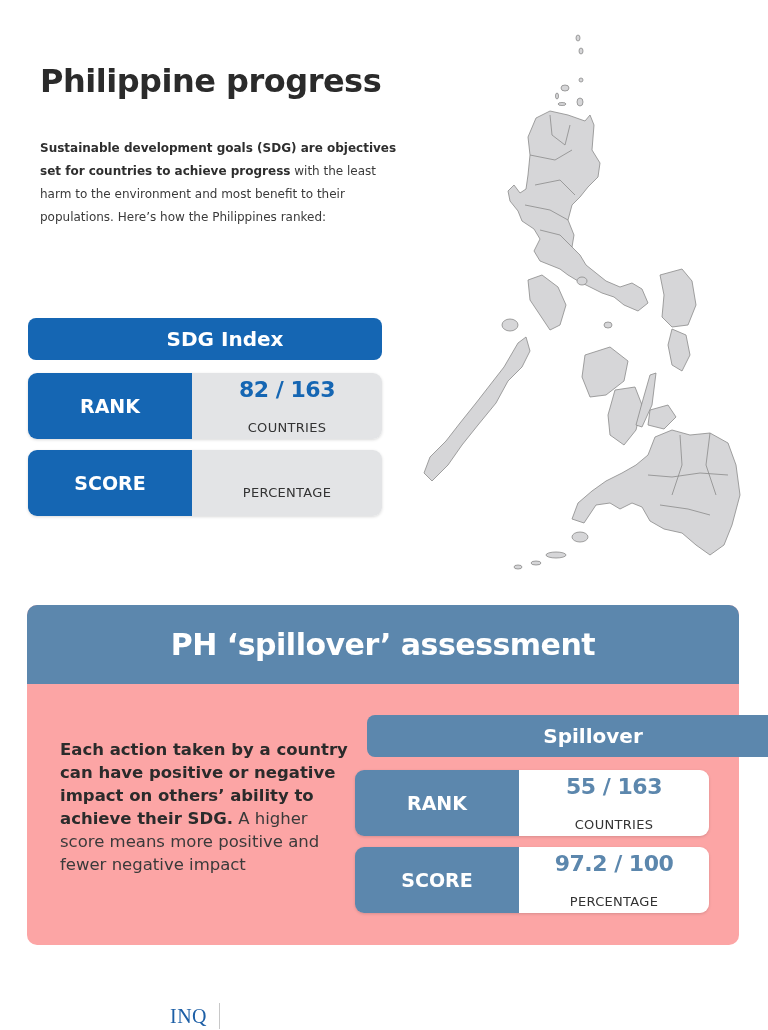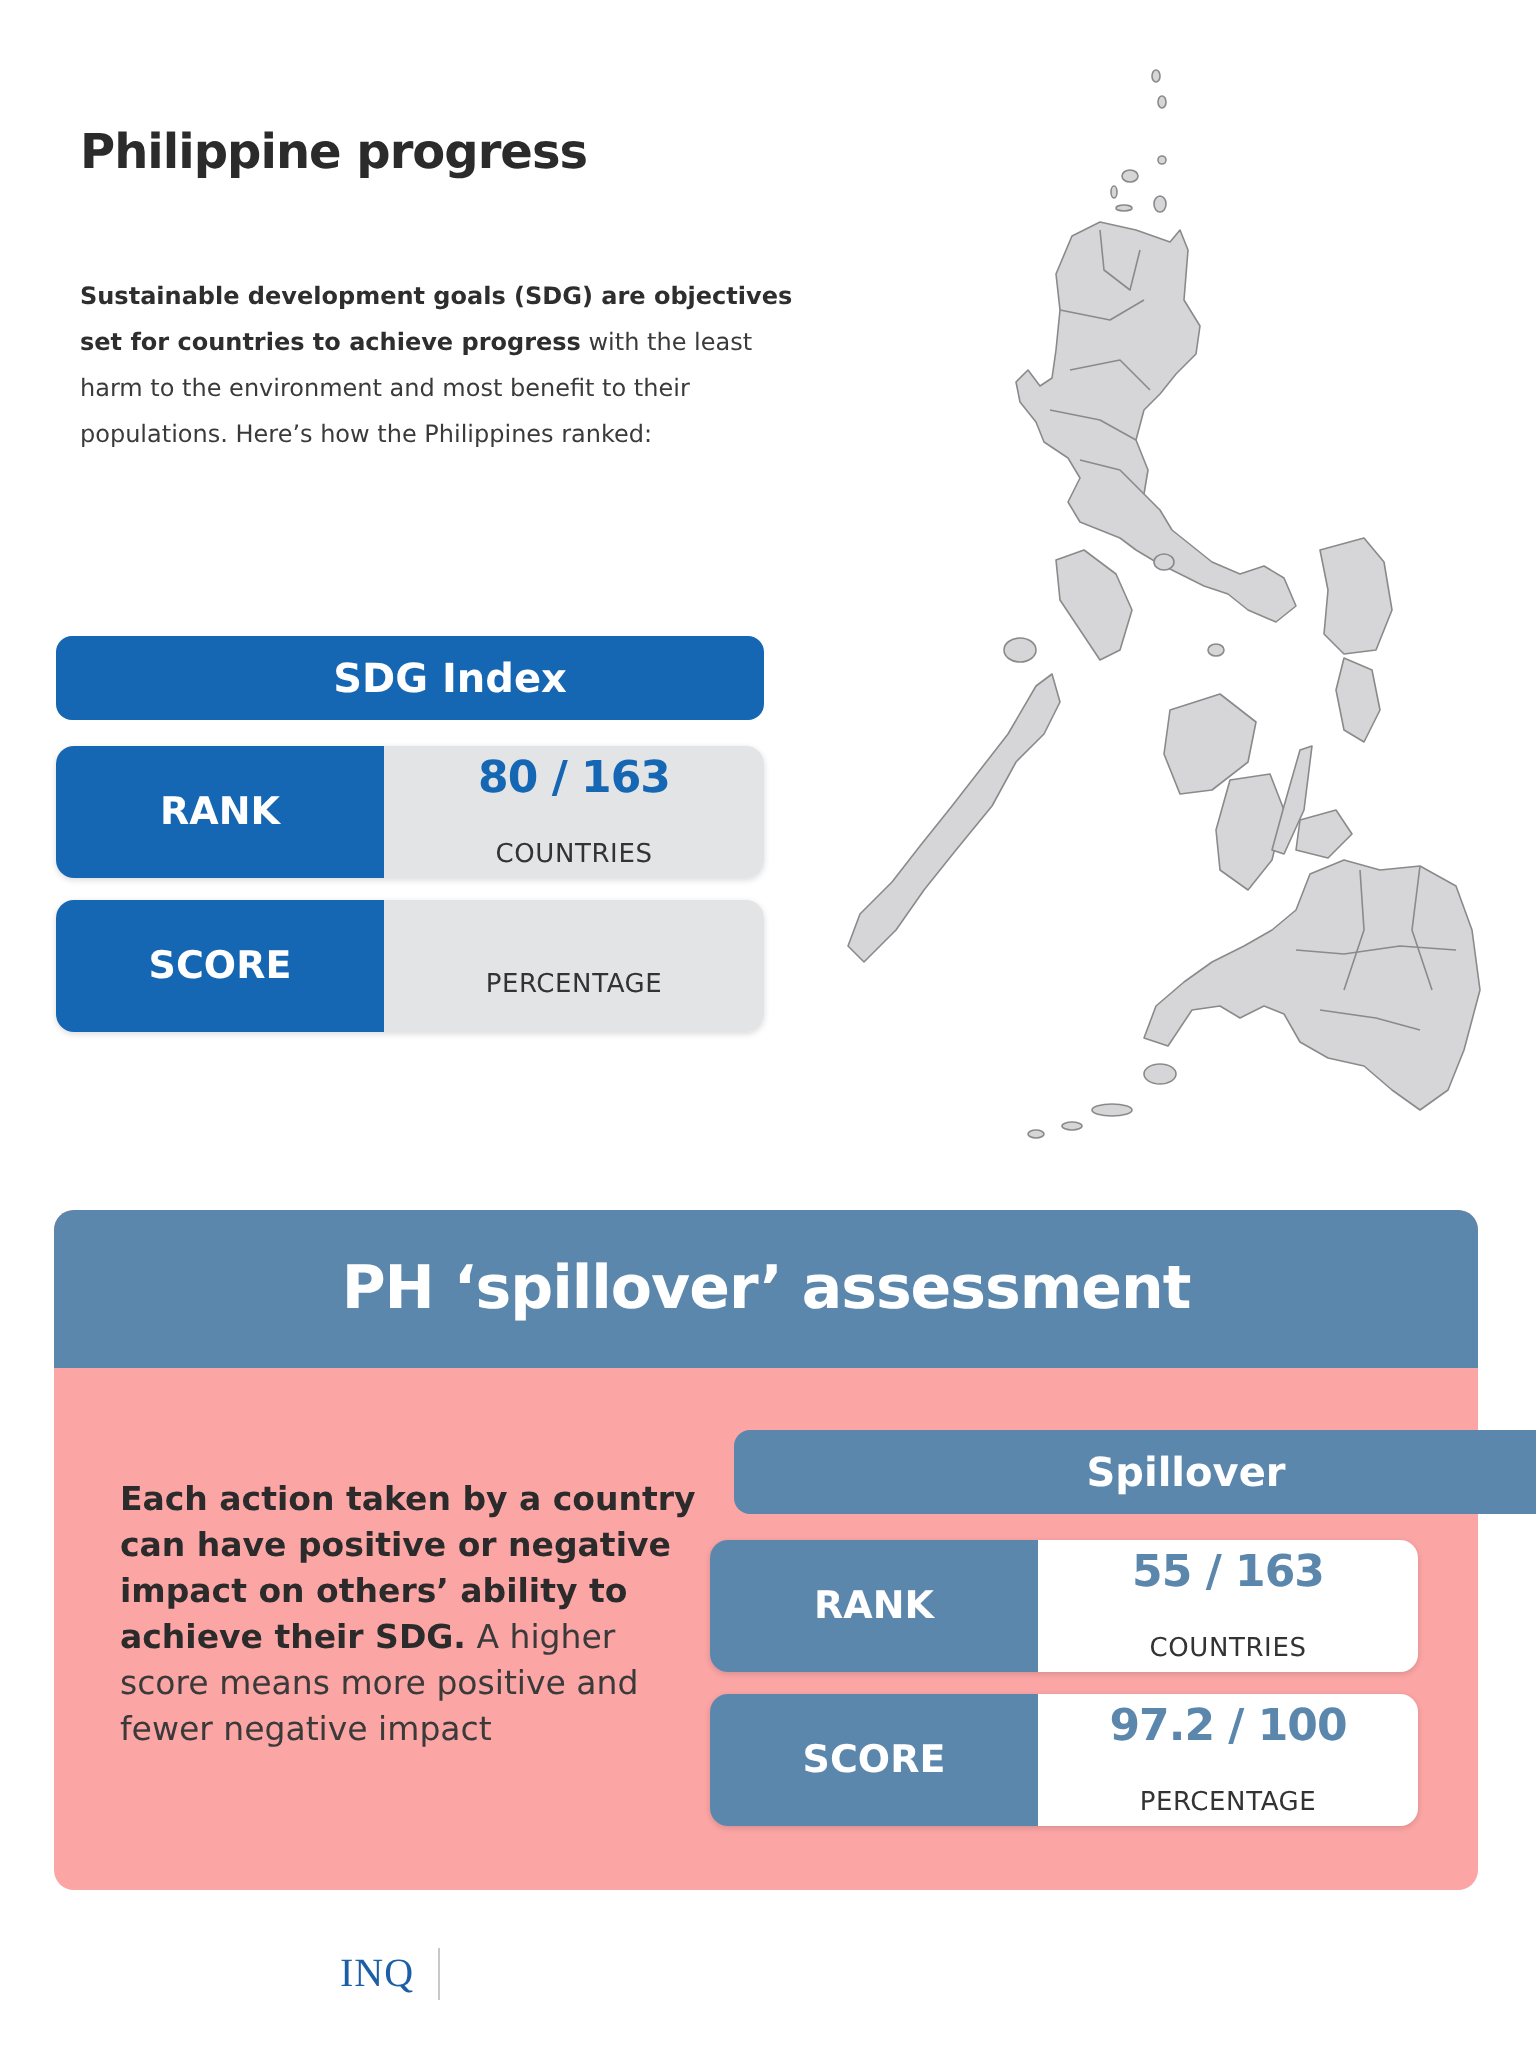--- a/index.html
+++ b/index.html
@@ -1,21 +1,21 @@
 <!DOCTYPE html>
 <html><head>
 <meta charset="utf-8">
 <style>
   * { box-sizing: border-box; margin: 0; padding: 0; }
   html, body { width: 768px; height: 1030px; background: #ffffff; overflow: hidden; }
   body { position: relative; font-family: "DejaVu Sans", "Liberation Sans", sans-serif; color: #2a2a2a; }
 
   .title {
     position: absolute; left: 40px; top: 62px;
-    font-size: 24px; font-weight: bold; color: #2b2b2b; letter-spacing: -0.5px;
+    font-size: 32px; font-weight: bold; color: #2b2b2b; letter-spacing: -0.5px;
   }
   .intro {
     position: absolute; left: 40px; top: 137px; width: 360px;
     font-size: 12px; line-height: 23px; color: #3a3a3a;
   }
   .intro b { font-weight: bold; color: #2e2e2e; }
 
   
   .card-header {
     position: absolute; border-radius: 8px; color: #fff;
@@ -61,41 +61,41 @@
   .panel-text b { font-weight: bold; color: #2b2b2b; }
 
   .sp-header { left: 355px; top: 715px; width: 412px; height: 42px; line-height: 42px; background: #5c87ad; margin-left: 12px; }
   .sp-rank { left: 355px; top: 770px; width: 354px; }
   .sp-score { left: 355px; top: 847px; width: 354px; }
   .sp .stat-label { background: #5c87ad; }
   .sp .stat-val { background: #ffffff; }
   .sp .stat-val .num { color: #5c87ad; }
 
   .footer {
-    position: absolute; left: 170px; top: 974px; height: 26px; display: flex; align-items: center;
+    position: absolute; left: 170px; top: 1003px; height: 26px; display: flex; align-items: center;
   }
   .logo { font-family: "Liberation Serif", serif; font-size: 20px; color: #1d5fa6; font-weight: normal; letter-spacing: 0.5px; }
   .divider { width: 1px; height: 26px; background: #c8c8c8; margin: 0 10px 0 12px; }
   .source { font-size: 10.5px; color: #333; letter-spacing: 0.1px; }
 </style>
 </head>
 <body>
 
 <h1 class="title">Philippine progress</h1>
 
 <p class="intro">
   <b>Sustainable development goals (SDG) are objectives set for countries to achieve progress</b><span> with the least harm to the environment and most benefit to their populations. Here’s how the Philippines ranked:</span>
 </p>
 
 <div class="card-header sdg-header">SDG Index</div>
 
 <div class="stat-row sdg sdg-rank">
   <div class="stat-label">RANK</div>
   <div class="stat-val">
-    <div class="num">80 / 163</div>
+    <div class="num">82 / 163</div>
     <div class="unit">COUNTRIES</div>
   </div>
 </div>
 
 <div class="stat-row sdg sdg-score">
   <div class="stat-label">SCORE</div>
   <div class="stat-val">
     <div class="unit">PERCENTAGE</div>
   </div>
 </div>

